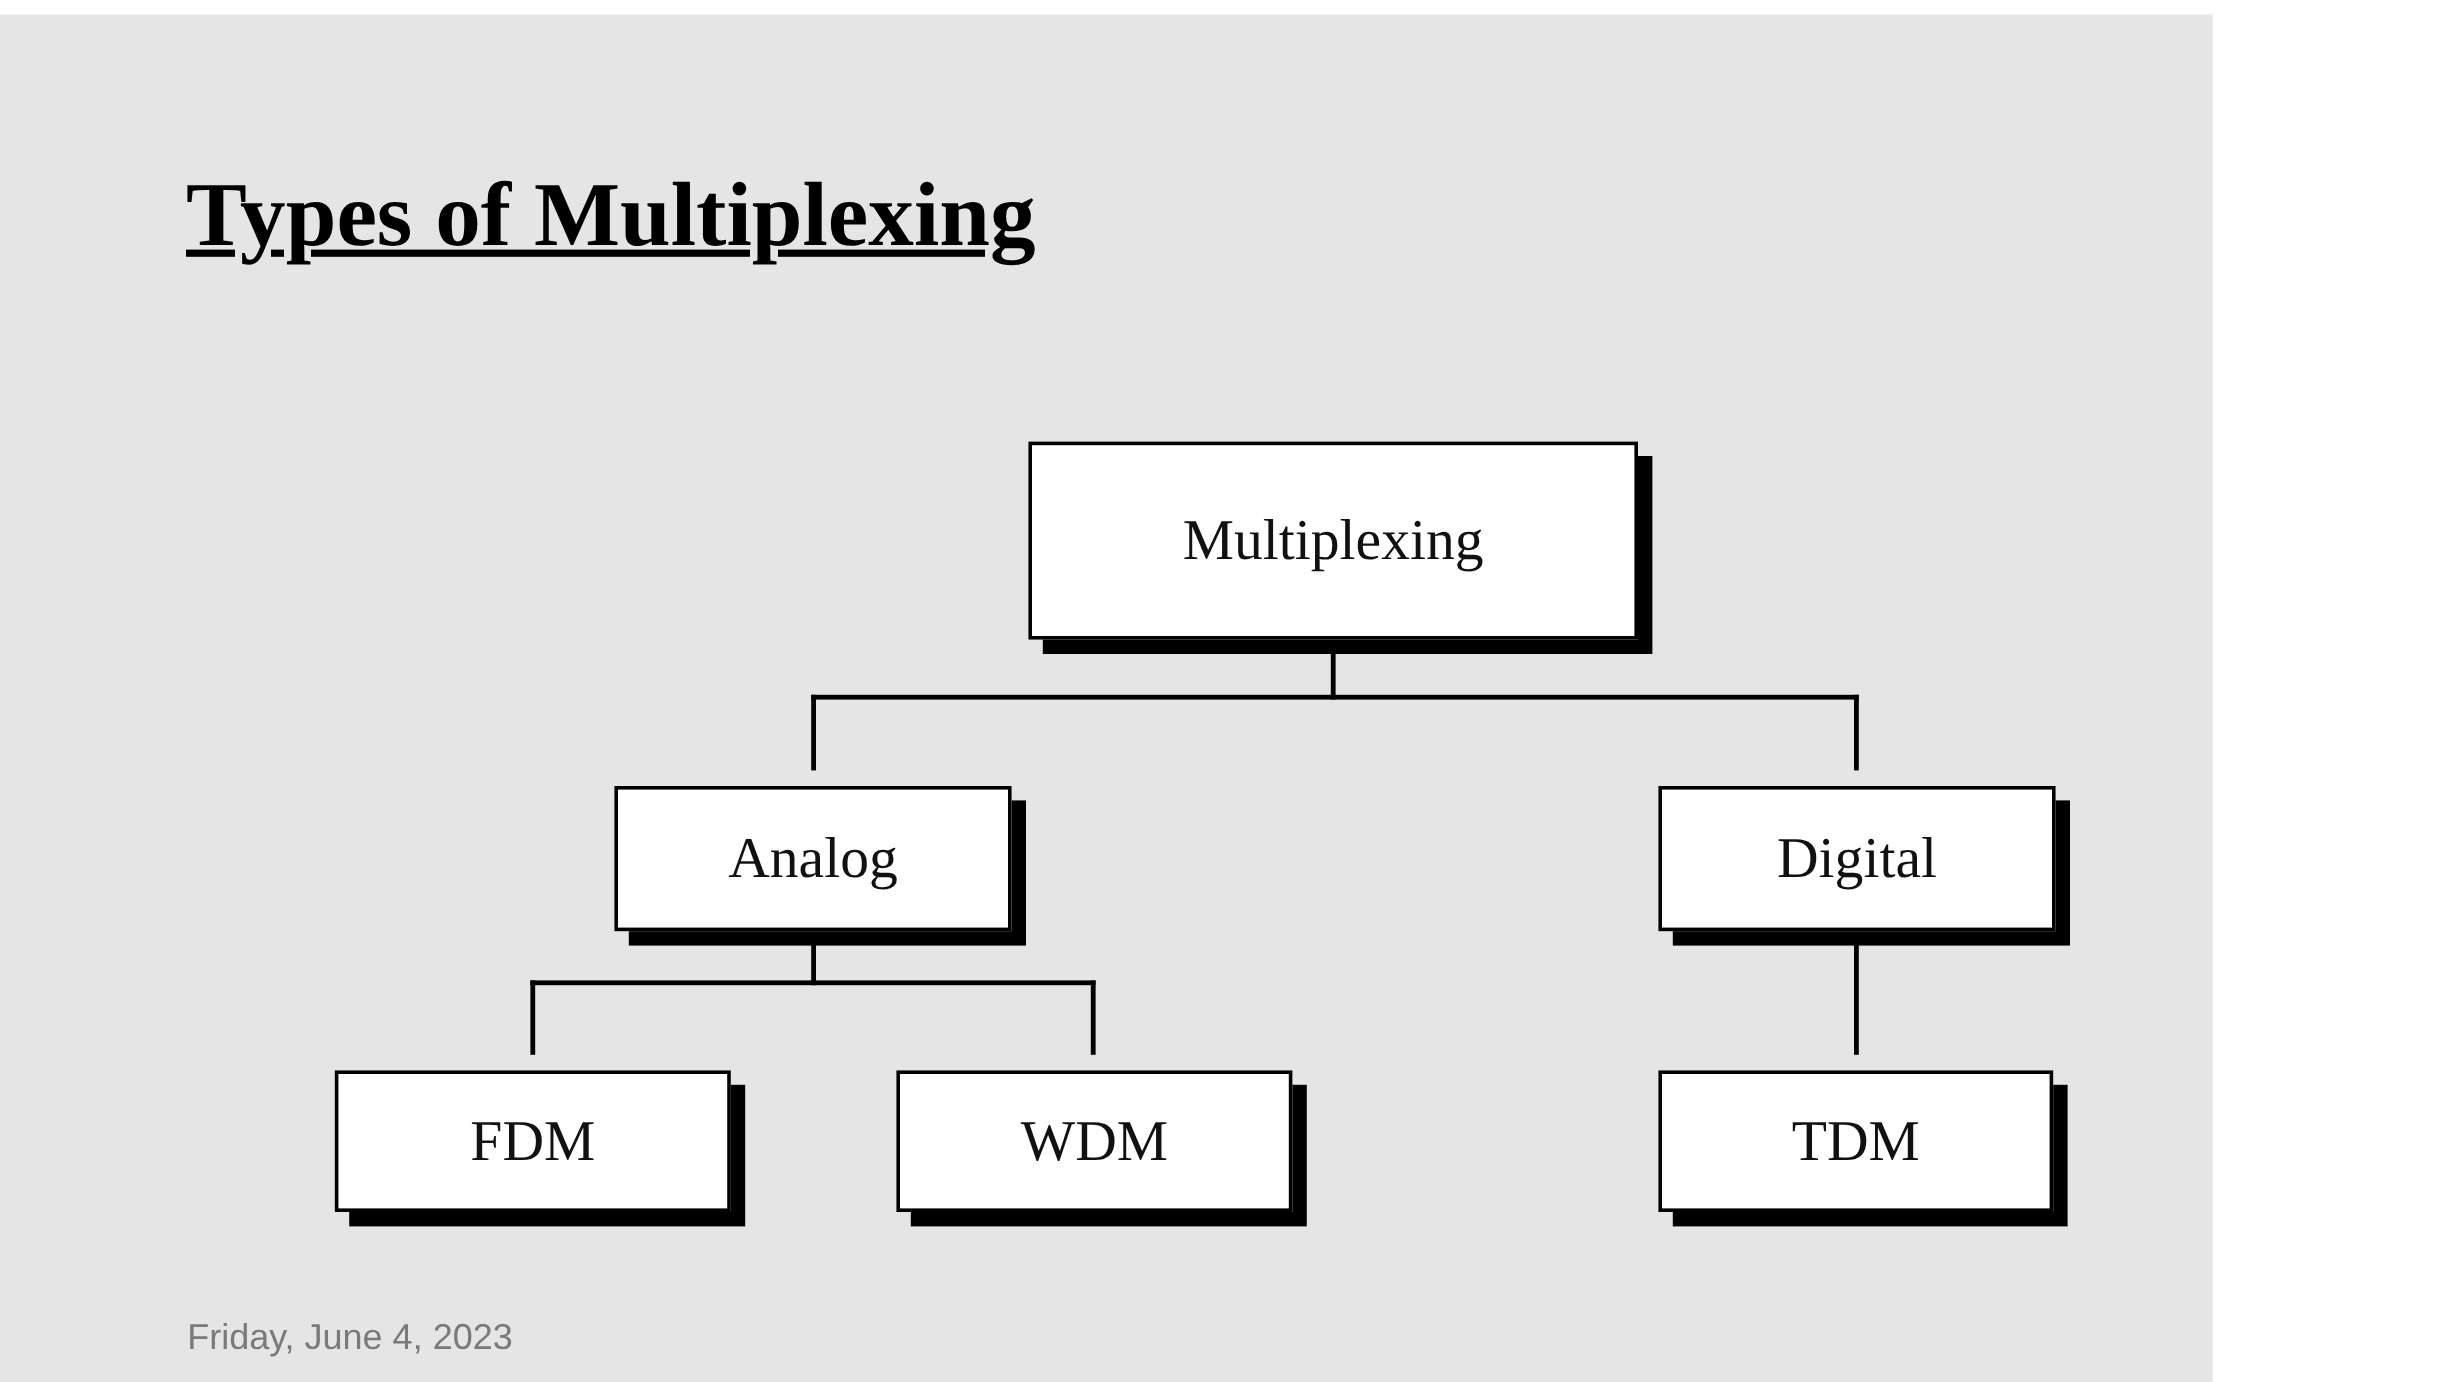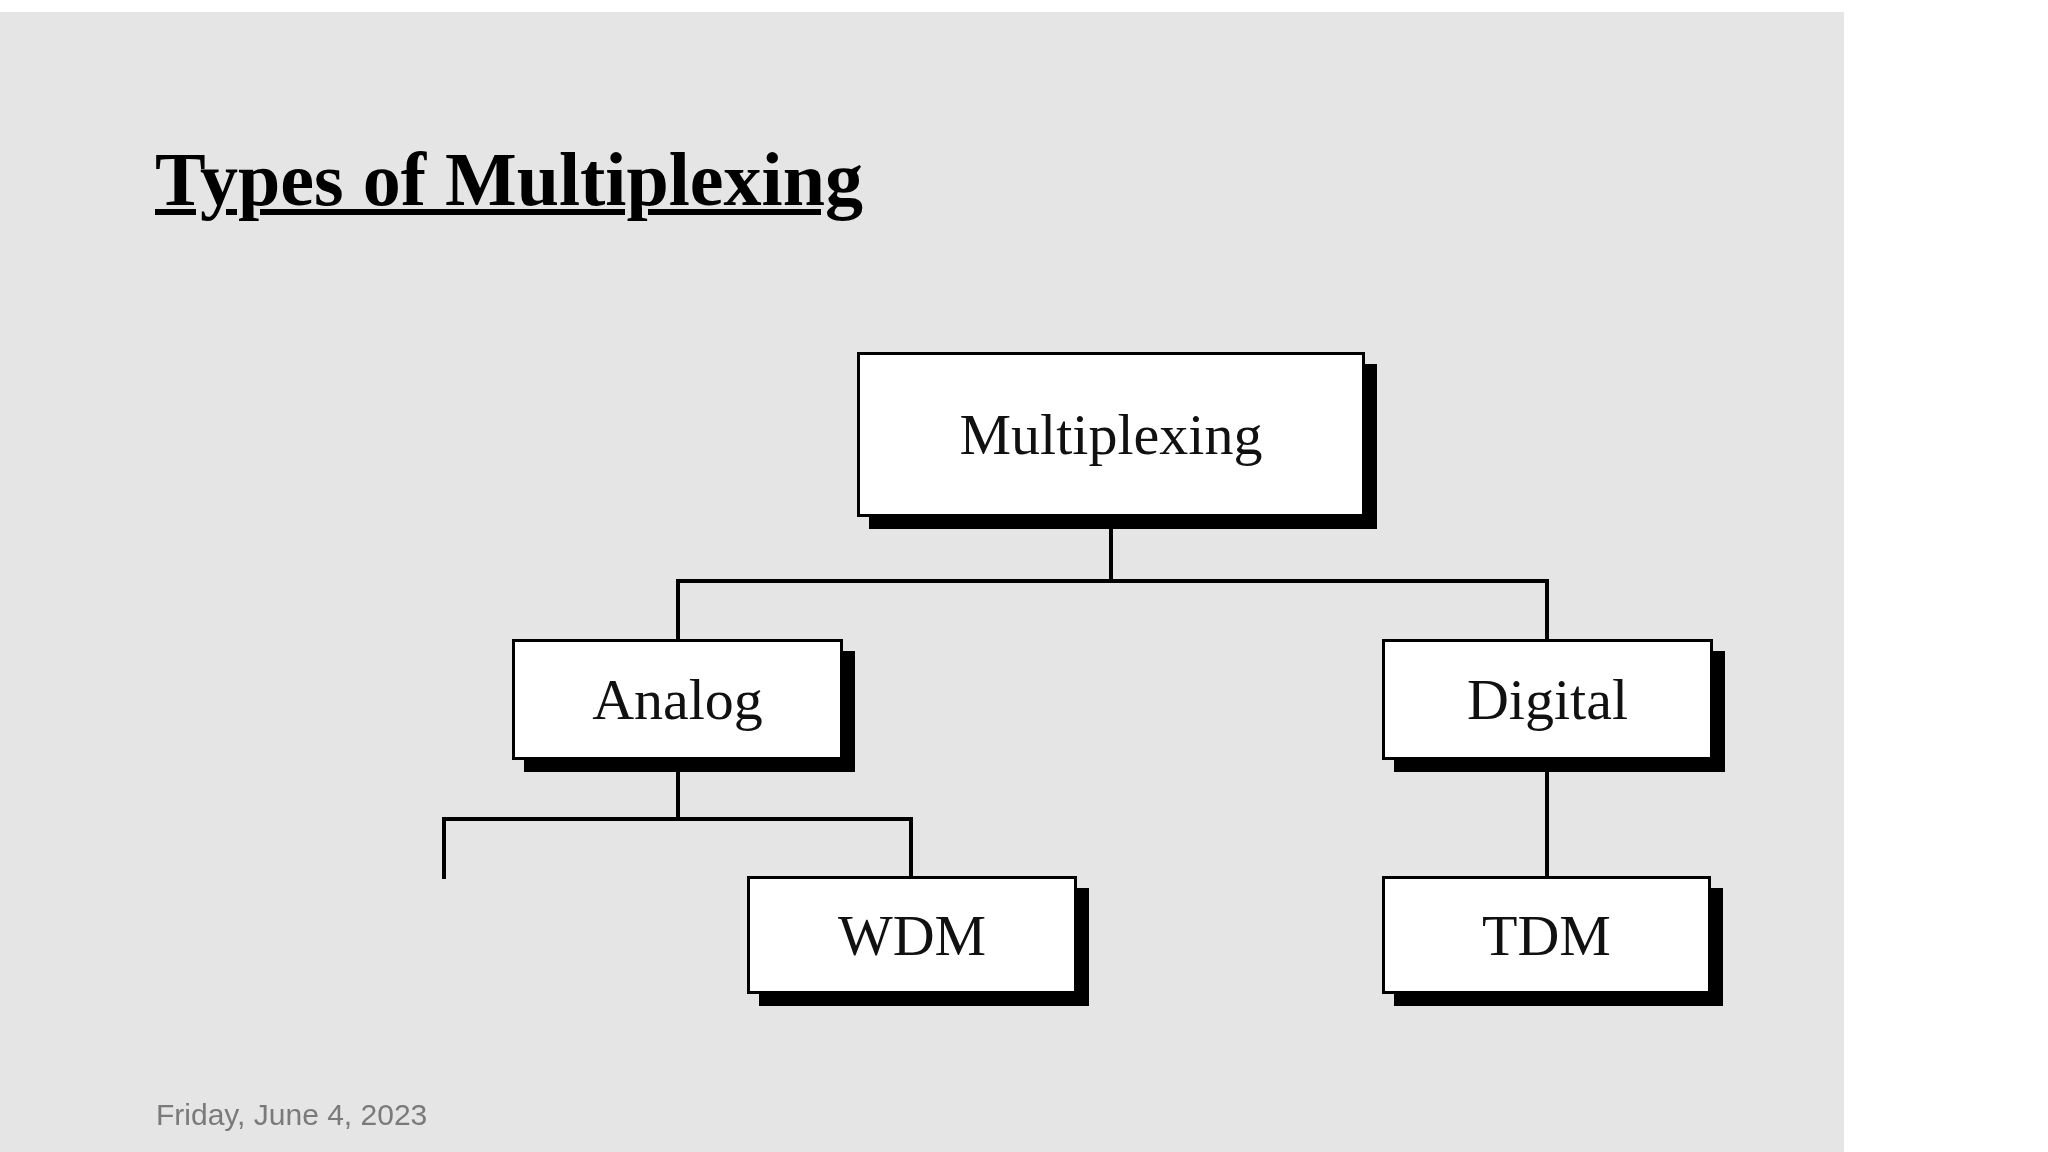--- a/index.html
+++ b/index.html
@@ -49,24 +49,25 @@
   
   .node {
     position: absolute;
     background: #ffffff;
     border: 3px solid #000000;
     box-shadow: 12px 12px 0 0 #000000;
     display: flex;
     align-items: center;
     justify-content: center;
     font-family: "Liberation Serif", serif;
-    font-size: 58px;
+    font-size: 48px;
     color: #111111;
     z-index: 2;
     white-space: nowrap;
+    margin-top: 16px;
   }
 
   .node-multiplexing { left: 857px;  top: 340px; width: 508px; height: 165px; }
   .node-analog       { left: 512px;  top: 627px; width: 331px; height: 121px; }
   .node-digital      { left: 1382px; top: 627px; width: 331px; height: 121px; }
   .node-fdm          { left: 279px;  top: 864px; width: 330px; height: 118px; }
   .node-wdm          { left: 747px;  top: 864px; width: 330px; height: 118px; }
   .node-tdm          { left: 1382px; top: 864px; width: 329px; height: 118px; }
 
   
@@ -112,20 +113,21 @@
     <div class="connector conn-fdm-up"></div>
     <div class="connector conn-wdm-up"></div>
     <div class="connector conn-digital-down"></div>
 
     <div class="node node-multiplexing">Multiplexing</div>
 
     <div class="node node-digital">Digital</div>
 
     <div class="node node-analog">Analog</div>
 
+    <div class="node node-fdm">FDM</div>
 
     <div class="node node-tdm">TDM</div>
 
     <div class="node node-wdm">WDM</div>
   </div>
 
   <div class="slide-date">Friday, June 4, 2023</div>
 
 </div>
 

